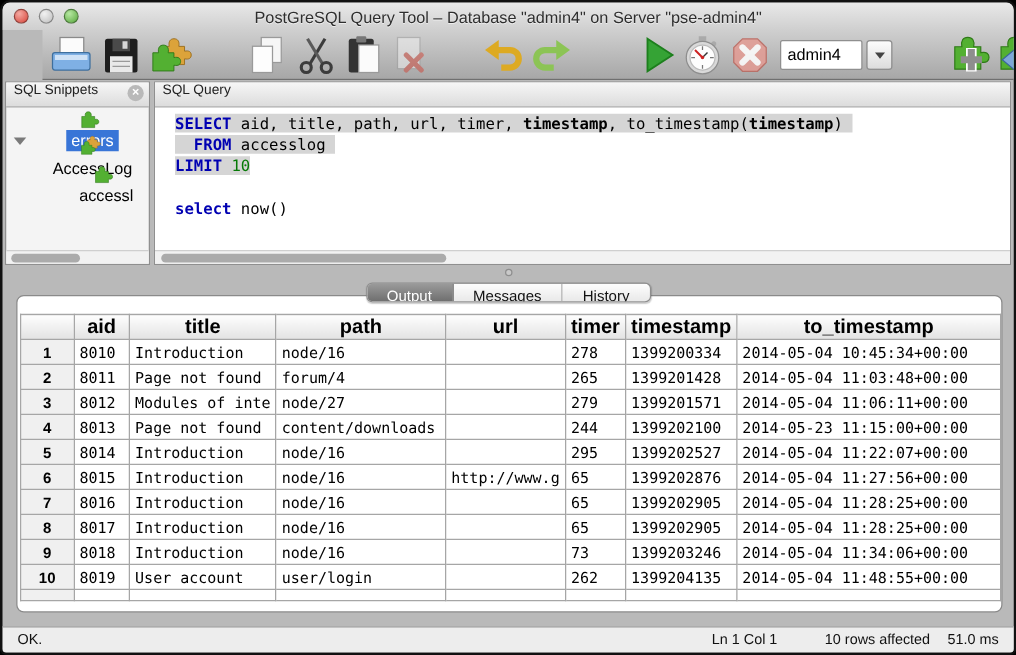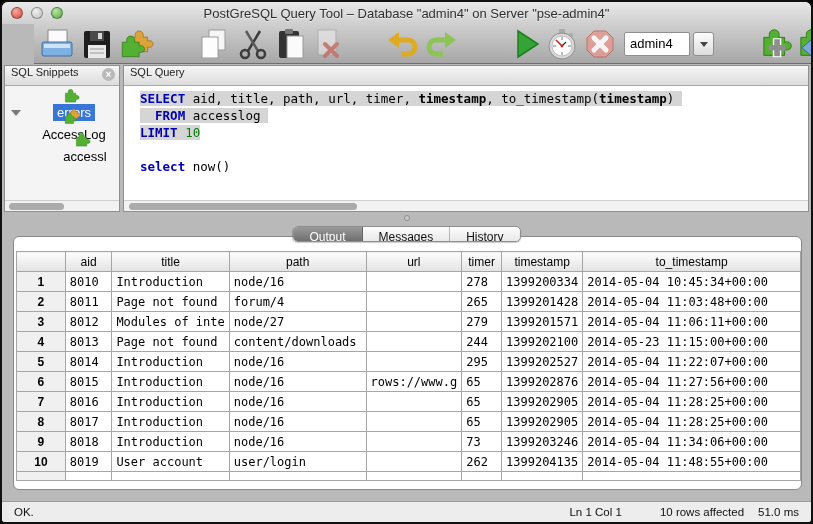--- a/index.html
+++ b/index.html
@@ -71,21 +71,21 @@
   }
   .seg { padding:0 16px; font-size:12px; line-height:21px; color:#111; border-right:1px solid #b5b5b5; }
   .seg:last-child { border-right:none; }
   .seg.active { background:linear-gradient(#9a9a9a,#6f6f6f); color:#fff; border-right:1px solid #5f5f5f; }
   
   #result-table { position:absolute; left:2px; top:14px; border-collapse:collapse; table-layout:fixed; }
   #result-table th, #result-table td {
     border:1px solid #a6a6a6; height:20px; padding:0 4px; overflow:hidden; white-space:nowrap;
   }
   #result-table th {
-    background:linear-gradient(#fdfdfd,#e3e3e3); font-size:12px; font-weight:normal; text-align:center;
+    background:linear-gradient(#fdfdfd,#e3e3e3); font-size:16px; font-weight:bold; text-align:center;
   }
   #result-table td { font-family:"DejaVu Sans Mono", monospace; font-size:12px; text-align:left; background:#fff; }
   #result-table td.rownum { background:#f0f0f0; font-family:"Liberation Sans", sans-serif; font-weight:bold; text-align:center; font-size:12px; }
   #result-table tr.stub td { height:9px; }
   
   #statusbar {
     position:absolute; bottom:0; left:0; width:809px; height:21px;
     background:#ededed; border-top:1px solid #9a9a9a;
     display:flex; align-items:center; font-size:11.5px; color:#111; padding:0 12px;gap:40px;
   }
@@ -381,21 +381,21 @@
               <td></td>
               <td>295</td>
               <td>1399202527</td>
               <td>2014-05-04 11:22:07+00:00</td>
             </tr>
             <tr>
               <td class="rownum">6</td>
               <td>8015</td>
               <td>Introduction</td>
               <td>node/16</td>
-              <td>rows://www.g</td>
+              <td>http://www.g</td>
               <td>65</td>
               <td>1399202876</td>
               <td>2014-05-04 11:27:56+00:00</td>
             </tr>
             <tr>
               <td class="rownum">7</td>
               <td>8016</td>
               <td>Introduction</td>
               <td>node/16</td>
               <td></td>

